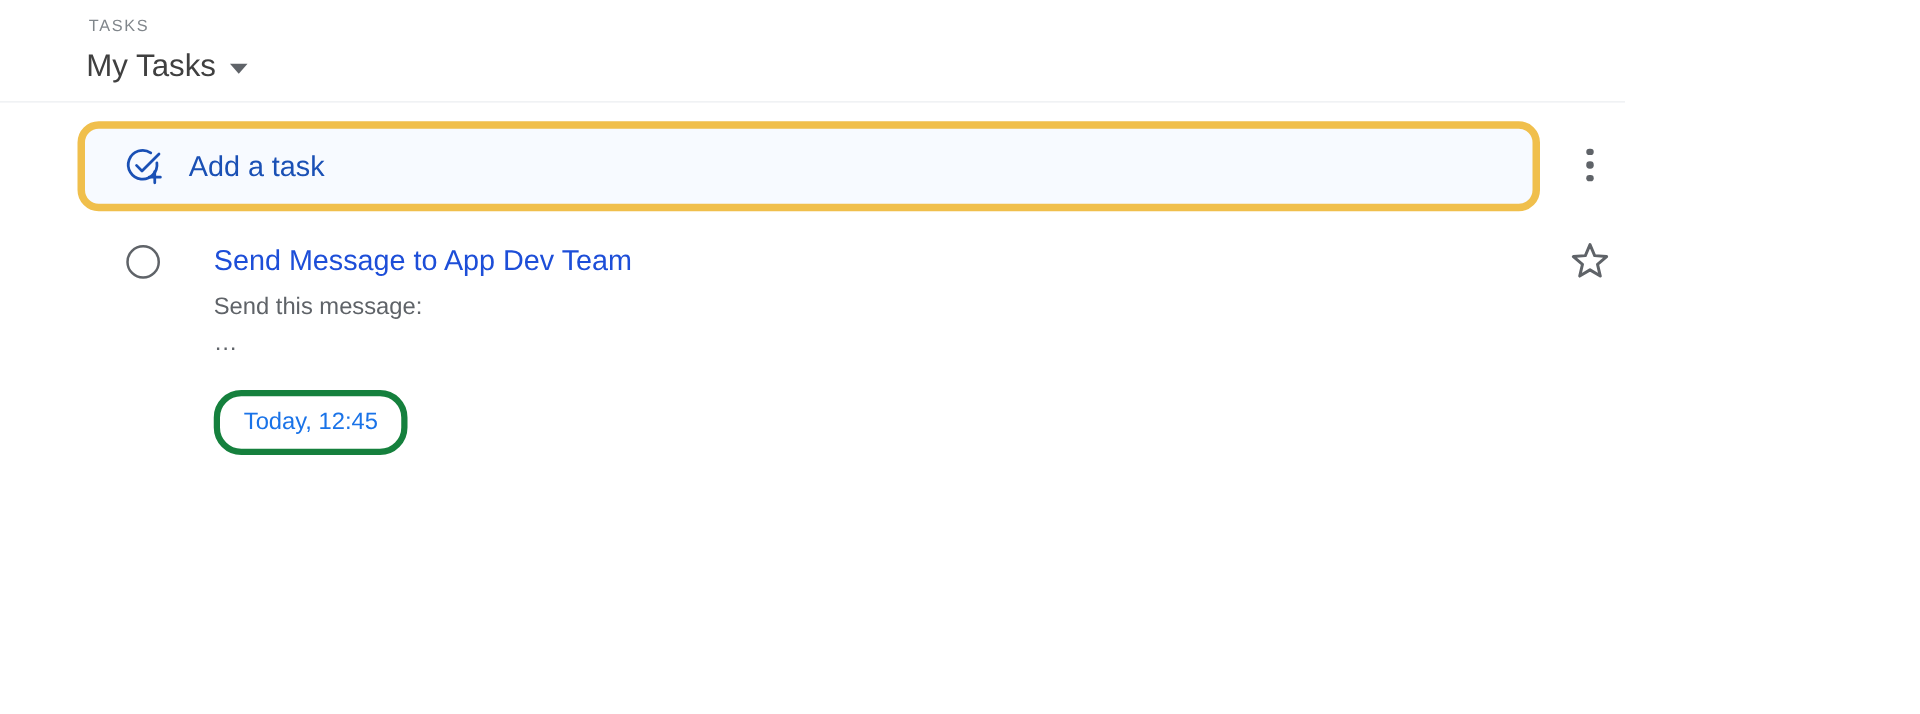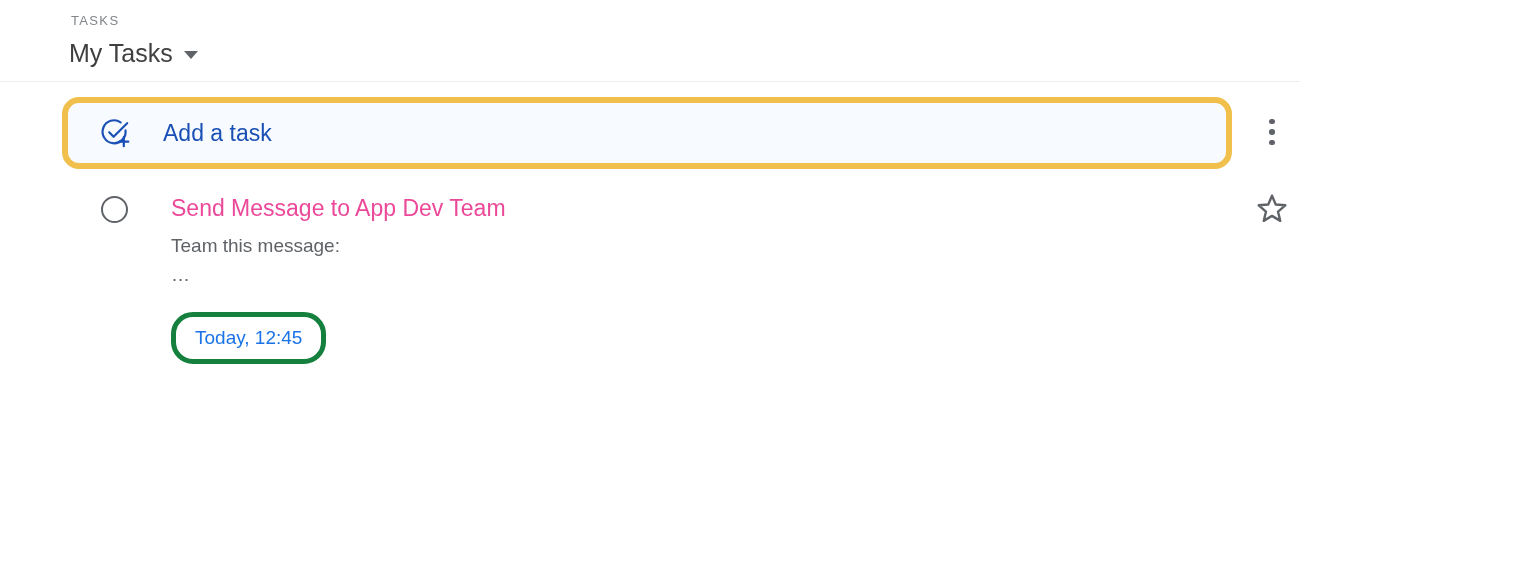--- a/index.html
+++ b/index.html
@@ -79,21 +79,21 @@
     cursor: pointer;
   }
   .add-task-icon {
     margin-left: 31px;
     width: 32px;
     height: 32px;
     flex: 0 0 auto;
     display: block;
   }
   .add-task-label {
-    margin-left: 32px;
+    margin-left: 20px;
     font-size: 23px;
     font-weight: 400;
     color: #1a50b5;
     line-height: 28px;
     white-space: nowrap;
   }
 
   .overflow-menu {
     position: absolute;
     left: 1252px;
@@ -127,21 +127,21 @@
   }
   .task-body {
     position: absolute;
     left: 171px;
     top: 193px;
     width: 1050px;
   }
   .task-title {
     font-size: 23px;
     font-weight: 400;
-    color: #ec4899;
+    color: #1d4ed8;
     line-height: 30px;
     white-space: nowrap;
   }
   .task-notes {
     margin-top: 10px;
     font-size: 19px;
     font-weight: 400;
     color: #5f6368;
     line-height: 25px;
     white-space: nowrap;
@@ -207,21 +207,21 @@
   <span class="dot"></span>
 </div>
 
 <div>
   <div>
 
     <div class="task-checkbox"></div>
 
     <div class="task-body">
       <div class="task-title">Send Message to App Dev Team</div>
-      <div class="task-notes">Team this message:</div>
+      <div class="task-notes">Send this message:</div>
       <div class="task-notes-more">…</div>
       <div class="due-chip">Today, 12:45</div>
     </div>
 
     <div class="star-button">
       <svg viewBox="0 0 24 24" width="38" height="38" fill="none" stroke="#5f6368" stroke-width="1.5" stroke-linejoin="round">
         <path d="M12 3.6 L14.35 9.15 L20.4 9.65 L15.8 13.6 L17.2 19.5 L12 16.35 L6.8 19.5 L8.2 13.6 L3.6 9.65 L9.65 9.15 Z"></path>
       </svg>
     </div>
 

